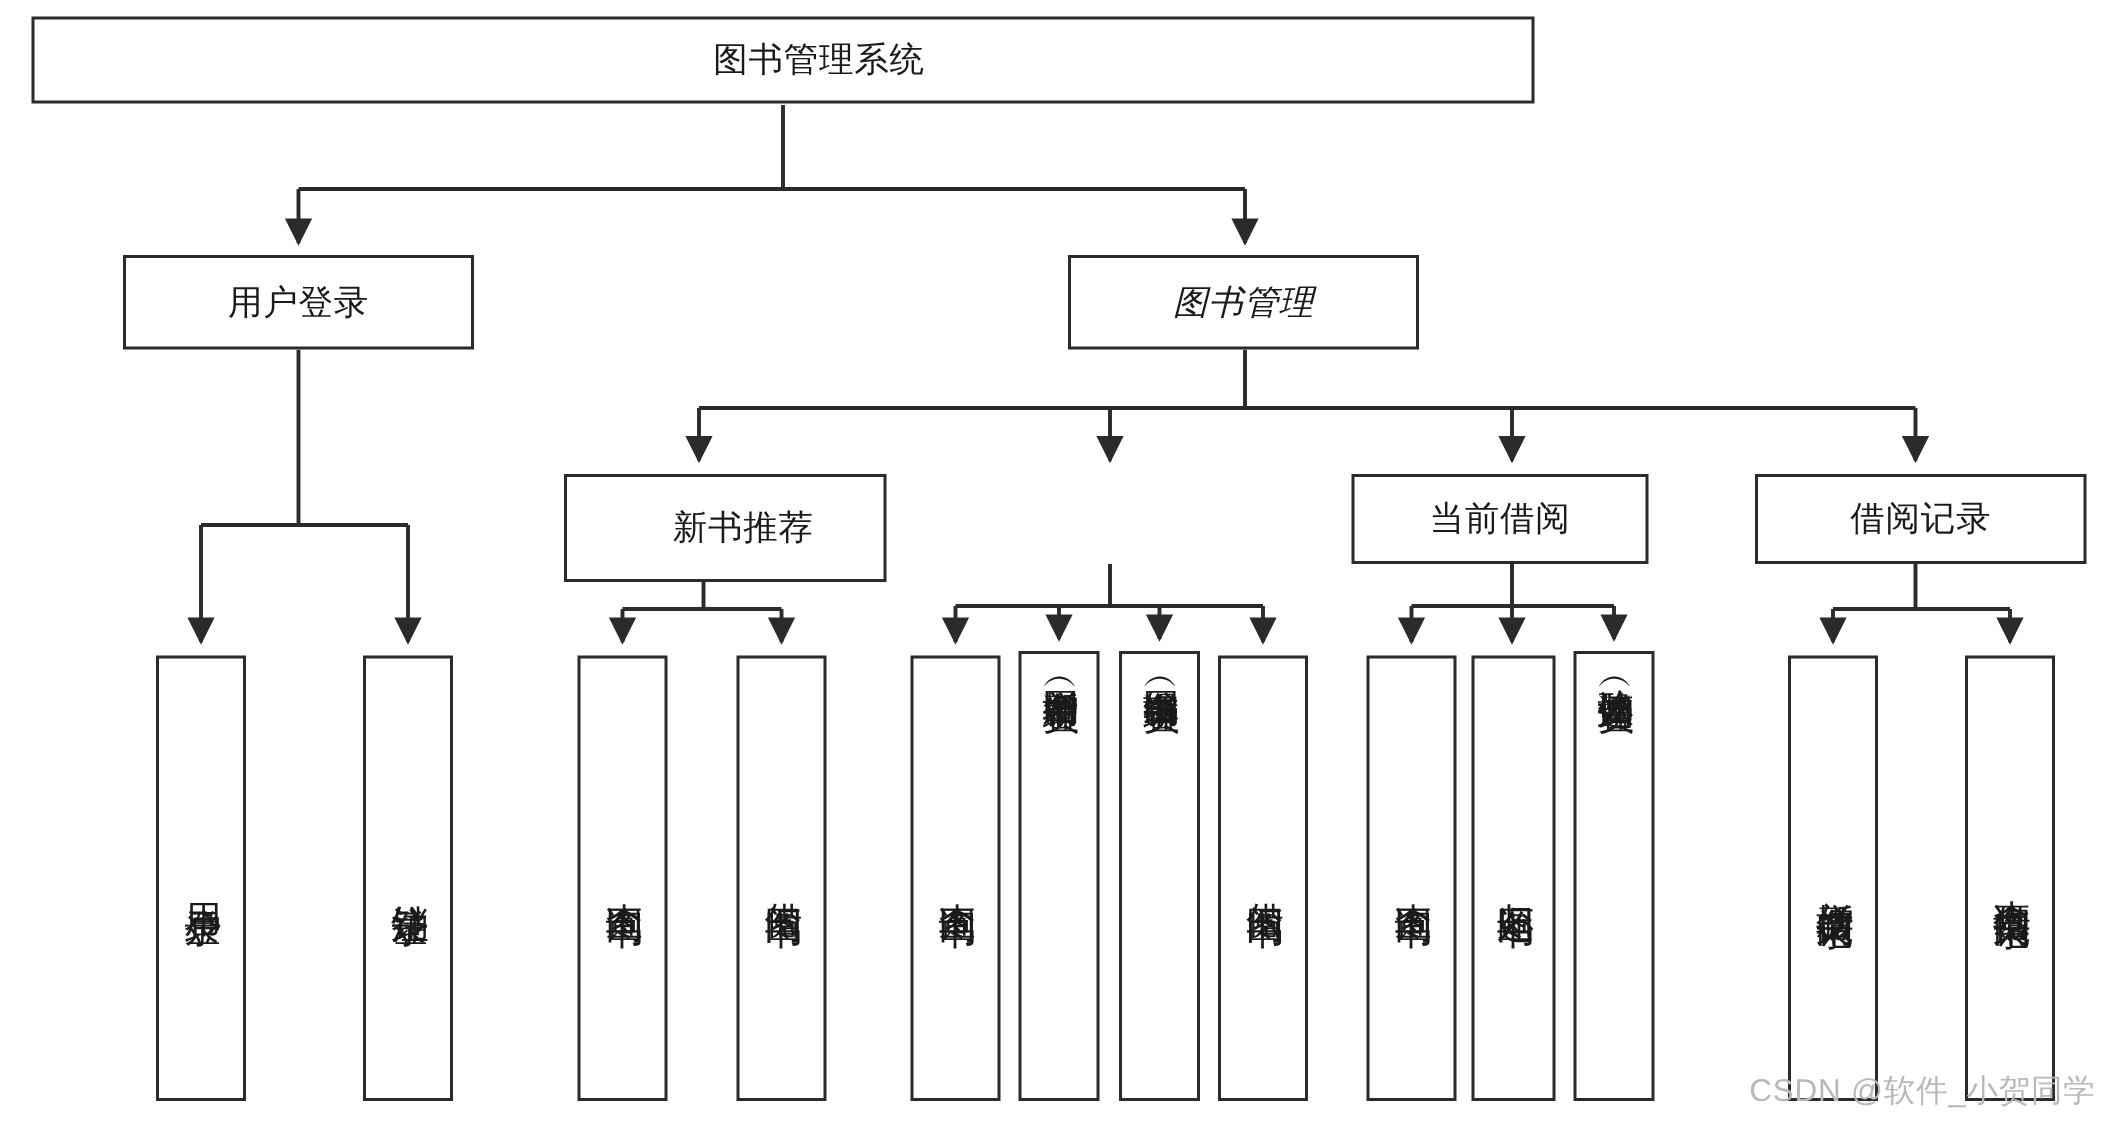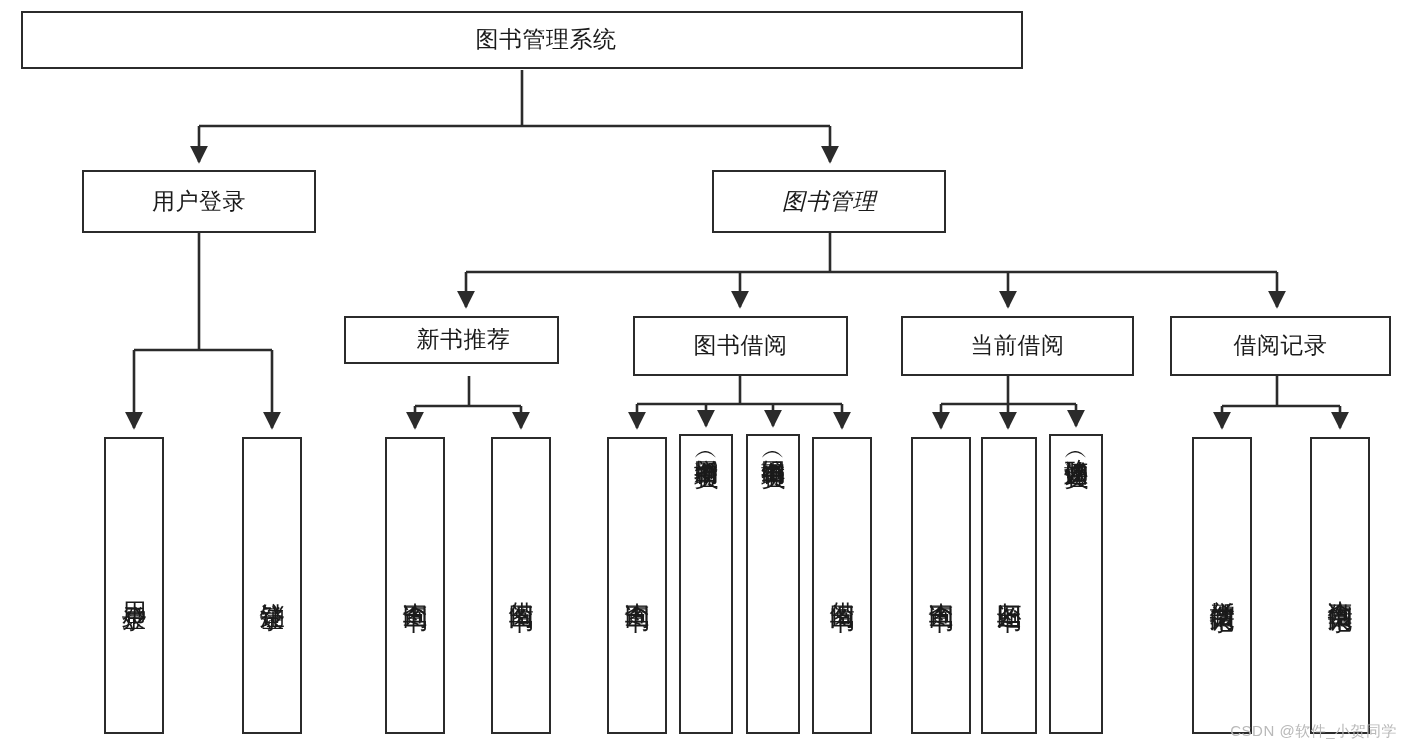--- a/index.html
+++ b/index.html
@@ -73,21 +73,21 @@
   }
   
   .node.vert.centered {
     align-items: center;
     padding-top: 0;
   }
   #watermark {
     position: absolute;
     right: 8px;
     bottom: 6px;
-    font-size: 15px;
+    font-size: 21px;
     color: #b9b9b9;
     letter-spacing: 0.5px;
     white-space: nowrap;
     user-select: none;
   }
 </style>
 </head>
 <body>
 
 <div id="diagram-root">
@@ -149,29 +149,26 @@
   </div>
 
   <div class="node horiz" style="left:82px; top:170px; width:234px; height:63px;">
     <span class="label">用户登录</span>
   </div>
 
   <div class="node horiz" style="left:712px; top:170px; width:234px; height:63px;font-style:italic;">
     <span class="label">图书管理</span>
   </div>
 
-  <div class="node horiz" style="left:344px; top:316px; width:215px; height:48px;padding-left:24px;">
+  <div class="node horiz" style="left:376px; top:316px; width:215px; height:72px;padding-left:24px;">
     <span class="label">新书推荐</span>
   </div>
 
-  <div class="node horiz" style="left:633px; top:316px; width:215px; height:60px;">
-    <span class="label">图书借阅</span>
-  </div>
-
-  <div class="node horiz" style="left:901px; top:316px; width:233px; height:60px;">
+
+  <div class="node horiz" style="left:901px; top:316px; width:198px; height:60px;">
     <span class="label">当前借阅</span>
   </div>
 
   <div class="node horiz" style="left:1170px; top:316px; width:221px; height:60px;">
     <span class="label">借阅记录</span>
   </div>
 
   <div class="node vert centered" style="left:104px; top:437px; width:60px; height:297px;">
     <span class="label">用户登录</span>
   </div>

